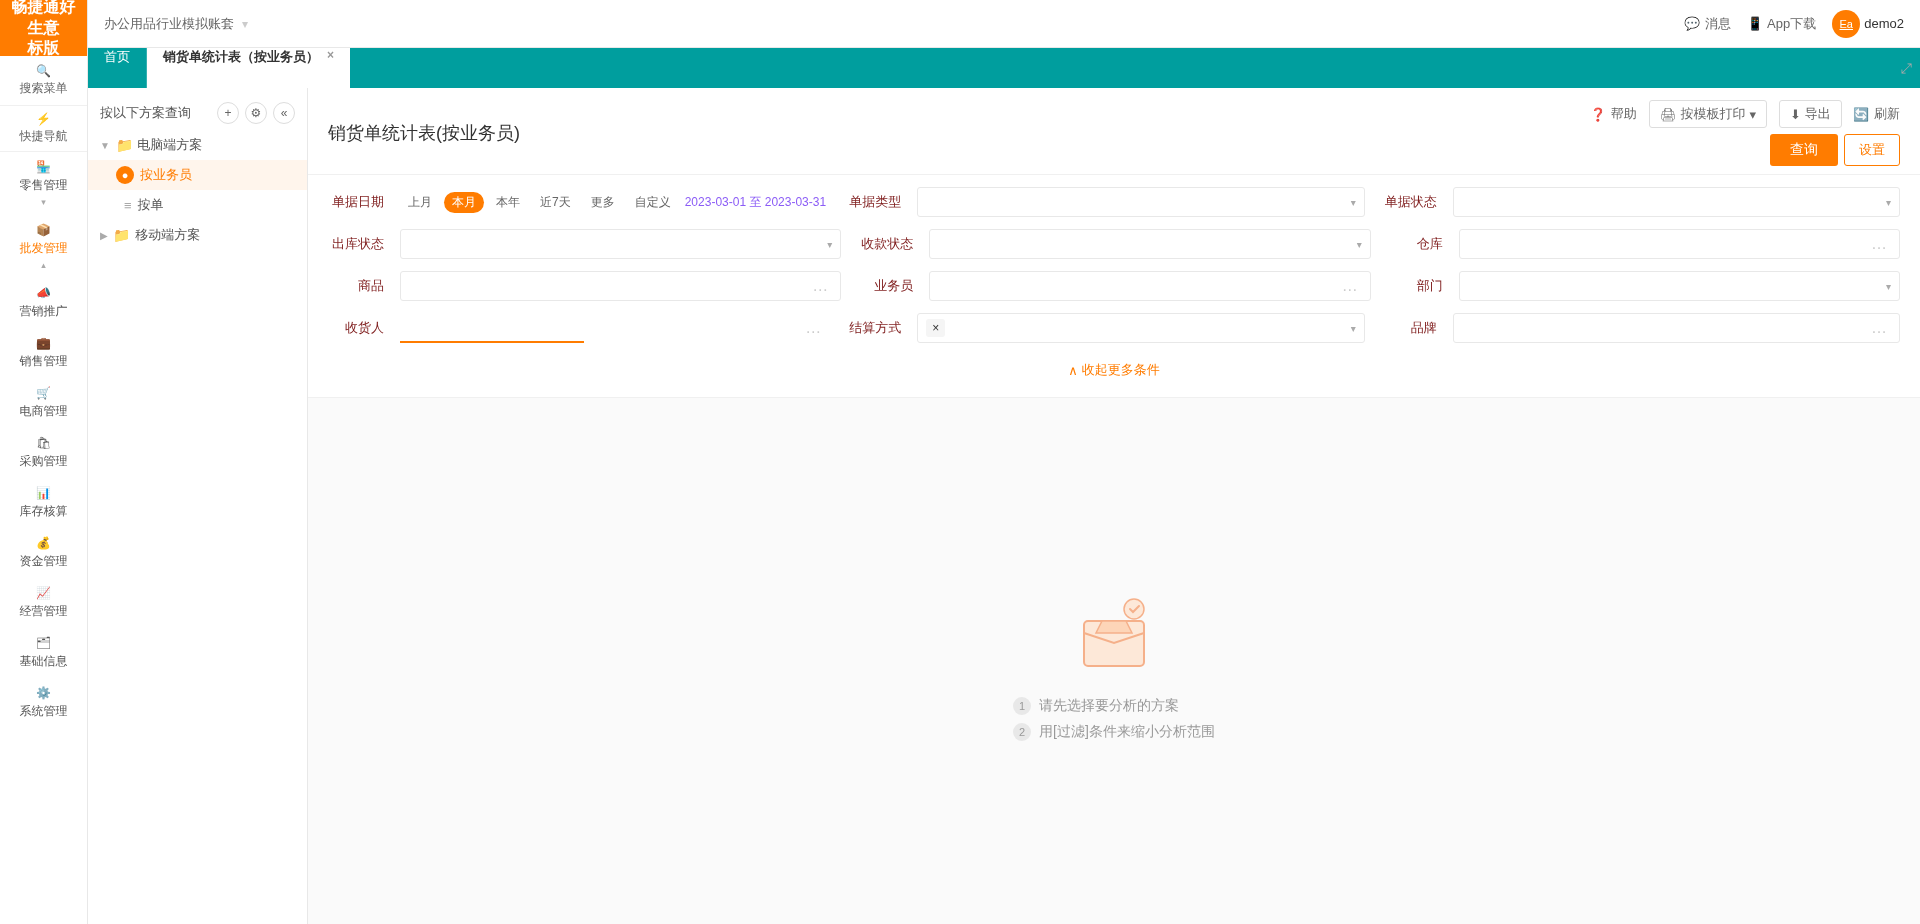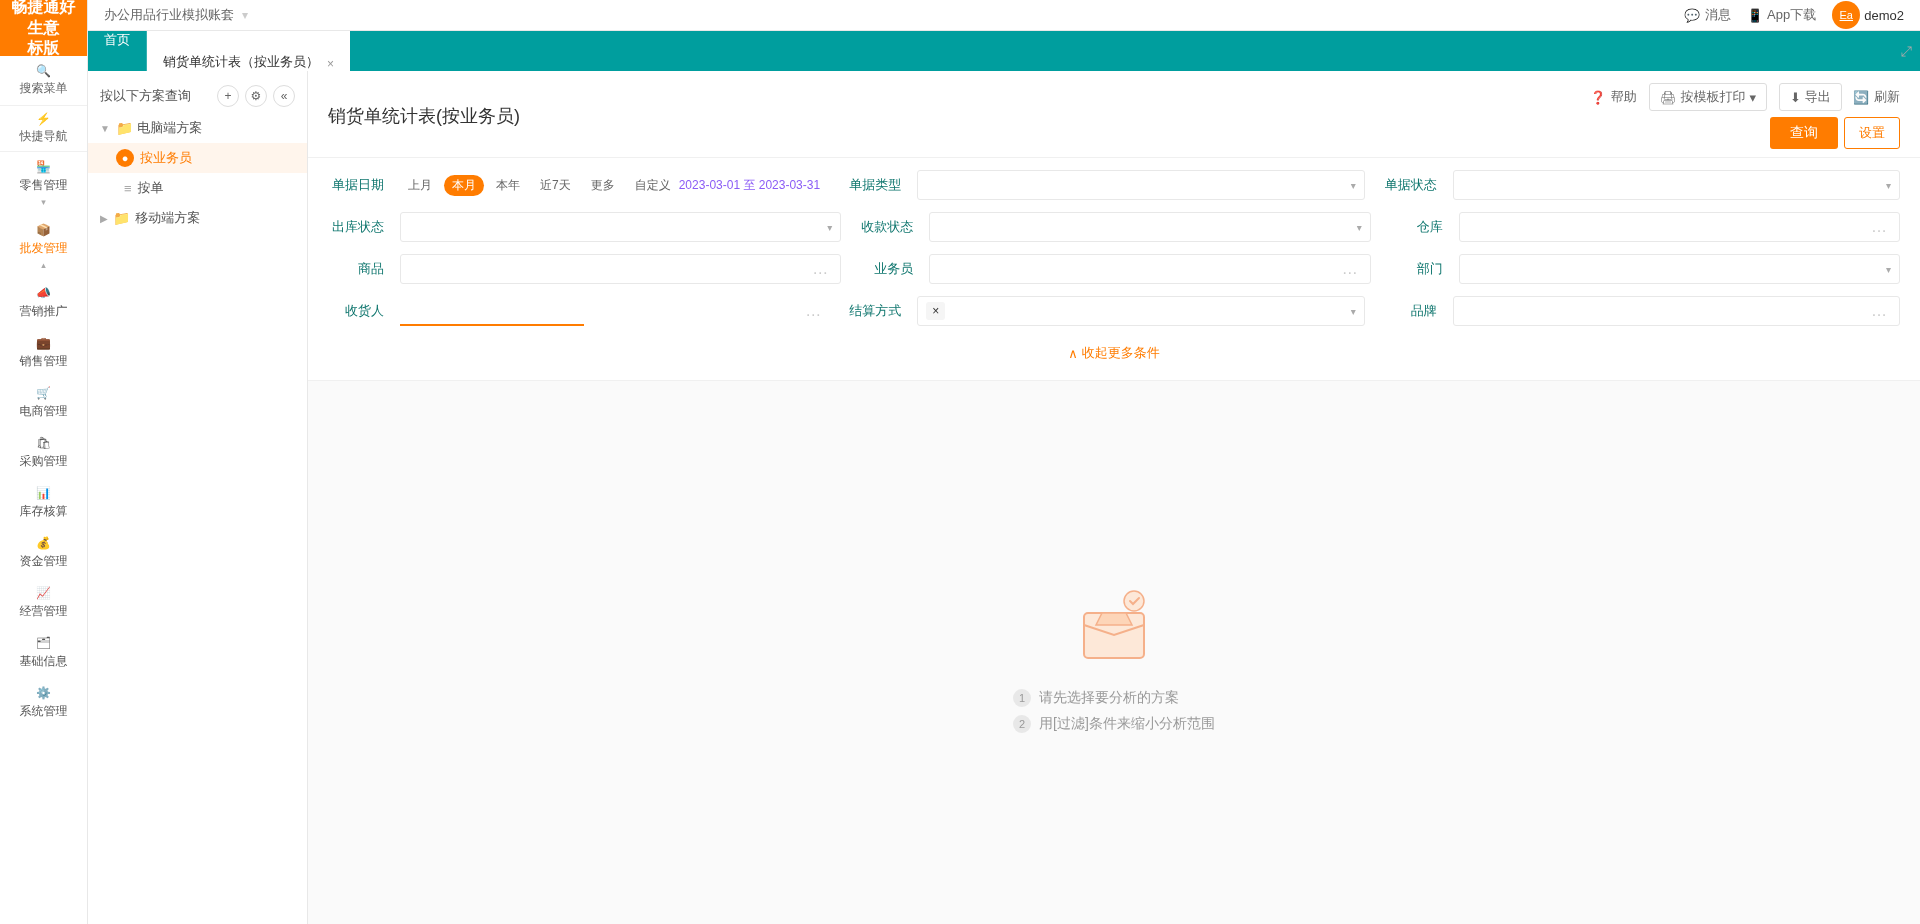--- a/index.html
+++ b/index.html
@@ -12,33 +12,33 @@
     .sidebar-search { width: 100%; padding: 8px 0; text-align: center; font-size: 12px; color: #666; border-bottom: 1px solid #f0f0f0; cursor: pointer; display: flex; flex-direction: column; align-items: center; gap: 2px; }
     .sidebar-nav { width: 100%; padding: 6px 0; text-align: center; font-size: 12px; color: #666; border-bottom: 1px solid #f0f0f0; cursor: pointer; display: flex; flex-direction: column; align-items: center; gap: 2px; }
     .sidebar-item { width: 100%; padding: 8px 4px; text-align: center; font-size: 12px; color: #555; cursor: pointer; display: flex; flex-direction: column; align-items: center; gap: 3px; }
     .sidebar-item.active { color: #ff7c00; }
     .sidebar-item .expand-arrow { font-size: 9px; color: #aaa; }
 
     
     .main-area { flex: 1; display: flex; flex-direction: column; overflow: hidden; }
 
     
-    .top-header { height: 31px; background: #fff; border-bottom: 1px solid #e8e8e8; display: flex; align-items: center; justify-content: space-between; padding: 0 16px; }
+    .top-header { height: 48px; background: #fff; border-bottom: 1px solid #e8e8e8; display: flex; align-items: center; justify-content: space-between; padding: 0 16px; }
     .top-header-left { display: flex; align-items: center; gap: 8px; }
     .breadcrumb-text { font-size: 13px; color: #666; }
     .breadcrumb-arrow { color: #ccc; font-size: 12px; }
     .top-header-right { display: flex; align-items: center; gap: 16px; }
     .header-action { display: flex; align-items: center; gap: 4px; font-size: 13px; color: #666; cursor: pointer; }
     .user-avatar { width: 28px; height: 28px; border-radius: 50%; background: #ff7c00; display: flex; align-items: center; justify-content: center; color: #fff; font-size: 11px; overflow: hidden; text-decoration: underline; }
     .user-name { font-size: 13px; color: #333; cursor: pointer; }
 
     
     .tab-bar { height: 40px; background: #009e9e; display: flex; align-items: center; padding: 0 0; }
     .tab-home { padding: 0 16px; height: 100%; display: flex; align-items: flex-start; color: #fff; font-size: 13px; cursor: pointer; border-right: 1px solid rgba(255,255,255,0.2); }
-    .tab-active { padding: 0 16px; height: 100%; display: flex; align-items: flex-end; background: #fff; color: #333; font-size: 13px; cursor: pointer; position: relative; gap: 8px; }
+    .tab-active { padding: 0 16px; height: 100%; display: flex; align-items: flex-start; background: #fff; color: #333; font-size: 13px; cursor: pointer; position: relative; gap: 8px; font-weight: bold; }
     .tab-close { color: #999; font-size: 12px; cursor: pointer; }
     .tab-maximize { color: #aaa; font-size: 14px; cursor: pointer; margin-left: auto; padding: 0 8px; }
 
     
     .page-content { flex: 1; display: flex; overflow: hidden; background: #f5f5f5; }
 
     
     .left-panel { width: 220px; background: #fff; border-right: 1px solid #e8e8e8; padding: 8px 0; overflow-y: auto; }
     .left-panel-header { display: flex; align-items: center; justify-content: space-between; padding: 6px 12px; }
     .left-panel-title { font-size: 13px; color: #555; font-weight: 500; }
@@ -62,22 +62,22 @@
     .page-title-actions { display: flex; align-items: center; gap: 12px; }
     .title-action { display: flex; align-items: center; gap: 4px; font-size: 13px; color: #666; cursor: pointer; }
     .title-action-btn { display: flex; align-items: center; gap: 4px; padding: 4px 10px; border: 1px solid #ddd; border-radius: 3px; font-size: 13px; color: #666; cursor: pointer; background: #fff; }
     .query-btn { padding: 6px 20px; background: #ff7c00; color: #fff; border: none; border-radius: 3px; font-size: 14px; cursor: pointer; }
     .settings-btn { padding: 6px 14px; background: #fff; color: #ff7c00; border: 1px solid #ff7c00; border-radius: 3px; font-size: 13px; cursor: pointer; }
 
     
     .filter-area { background: #fff; padding: 12px 20px; border-bottom: 1px solid #f0f0f0; }
     .filter-row { display: flex; align-items: center; gap: 16px; margin-bottom: 12px; }
     .filter-row:last-child { margin-bottom: 0; }
-    .filter-label { font-size: 13px; color: #0f766e; min-width: 56px; text-align: right; white-space: nowrap; }
-    .filter-control { display: flex; align-items: center; gap: 0; flex: 1; }
+    .filter-label { font-size: 13px; color: #7f1d1d; min-width: 56px; text-align: right; white-space: nowrap; }
+    .filter-control { display: flex; align-items: center; gap: 6px; flex: 1; }
     .date-tabs { display: flex; align-items: center; gap: 4px; }
     .date-tab { padding: 2px 8px; font-size: 12px; color: #666; cursor: pointer; border-radius: 2px; }
     .date-tab.active { background: #ff7c00; color: #fff; border-radius: 12px; }
     .date-range { font-size: 12px; color: #8b5cf6; }
     .filter-select { flex: 1; height: 30px; border: 1px solid #e8e8e8; border-radius: 3px; padding: 0 8px; font-size: 13px; color: #333; background: #fff; display: flex; align-items: center; justify-content: space-between; cursor: pointer; }
     .filter-select-arrow { color: #aaa; font-size: 10px; }
     .filter-input { flex: 1; height: 30px; border: none; border-bottom: 2px solid #ff7c00; padding: 0 4px; font-size: 13px; color: #333; outline: none; background: transparent; }
     .filter-input-dots { color: #ccc; font-size: 16px; cursor: pointer; padding: 0 4px; }
     .filter-group { display: flex; align-items: center; flex: 1; border: 1px solid #e8e8e8; border-radius: 3px; height: 30px; padding: 0 8px; justify-content: space-between; }
     .filter-tag { display: flex; align-items: center; gap: 4px; background: #f5f5f5; border-radius: 3px; padding: 2px 6px; font-size: 12px; }

